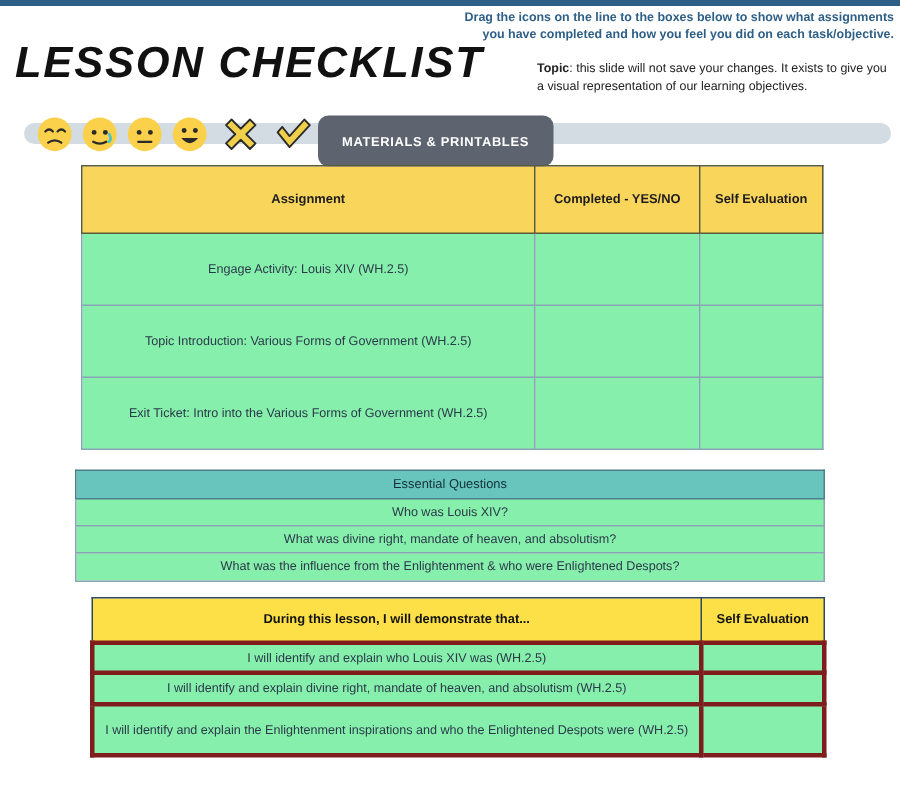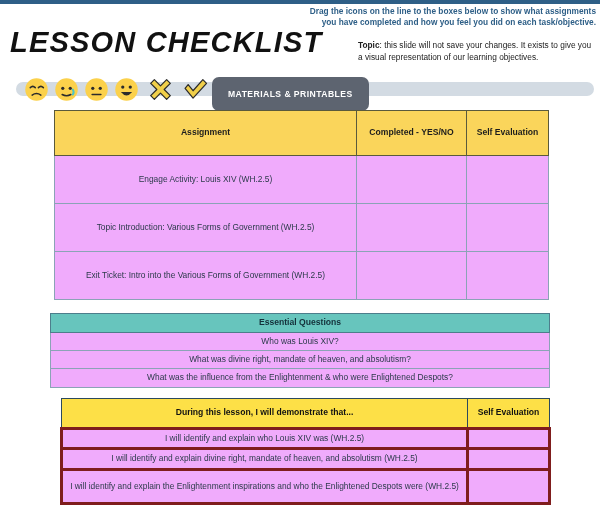--- a/index.html
+++ b/index.html
@@ -122,21 +122,21 @@
     position: absolute;
     table-layout: fixed;
   }
   td, th {
     border: 1px solid #8ba3b6;
     color: #2b3a4a;
     font-size: 8.4px;
     text-align: center;
     vertical-align: middle;
     padding: 3px 6px;
-    background: #f0abfc;
+    background: #86efac;
     line-height: 1.35;
   }
 
   
   #assignment-table {
     left: 54px;
     top: 110px;
     width: 494px;
   }
   #assignment-table th {
@@ -153,21 +153,21 @@
   .col-selfev { width: 82px; }
 
   
   #eq-table {
     left: 50px;
     top: 313px;
     width: 500px;
   }
   #eq-table th {
     background: #67c5bd;
-    font-weight: bold;
+    font-weight: normal;
     font-size: 8.6px;
     height: 17px;
     border: 1px solid #4d7e8c;
     color: #14303a;
     margin-top: 16px;
   }
   #eq-table td { height: 17px; }
 
   
   #obj-table {

